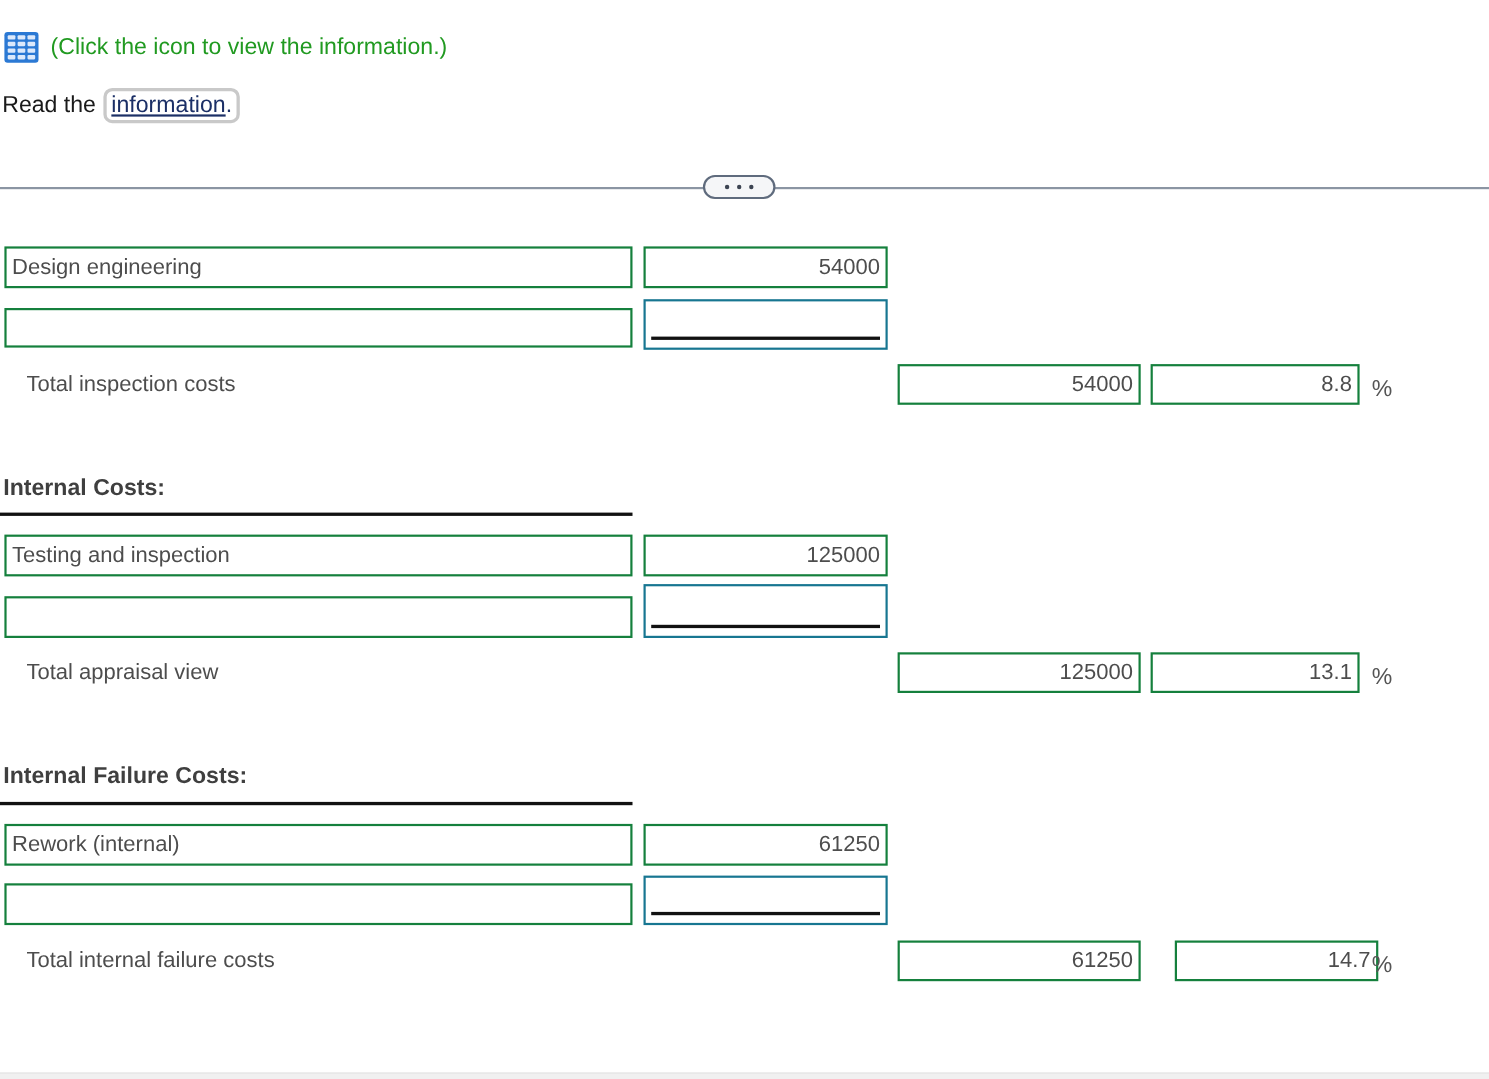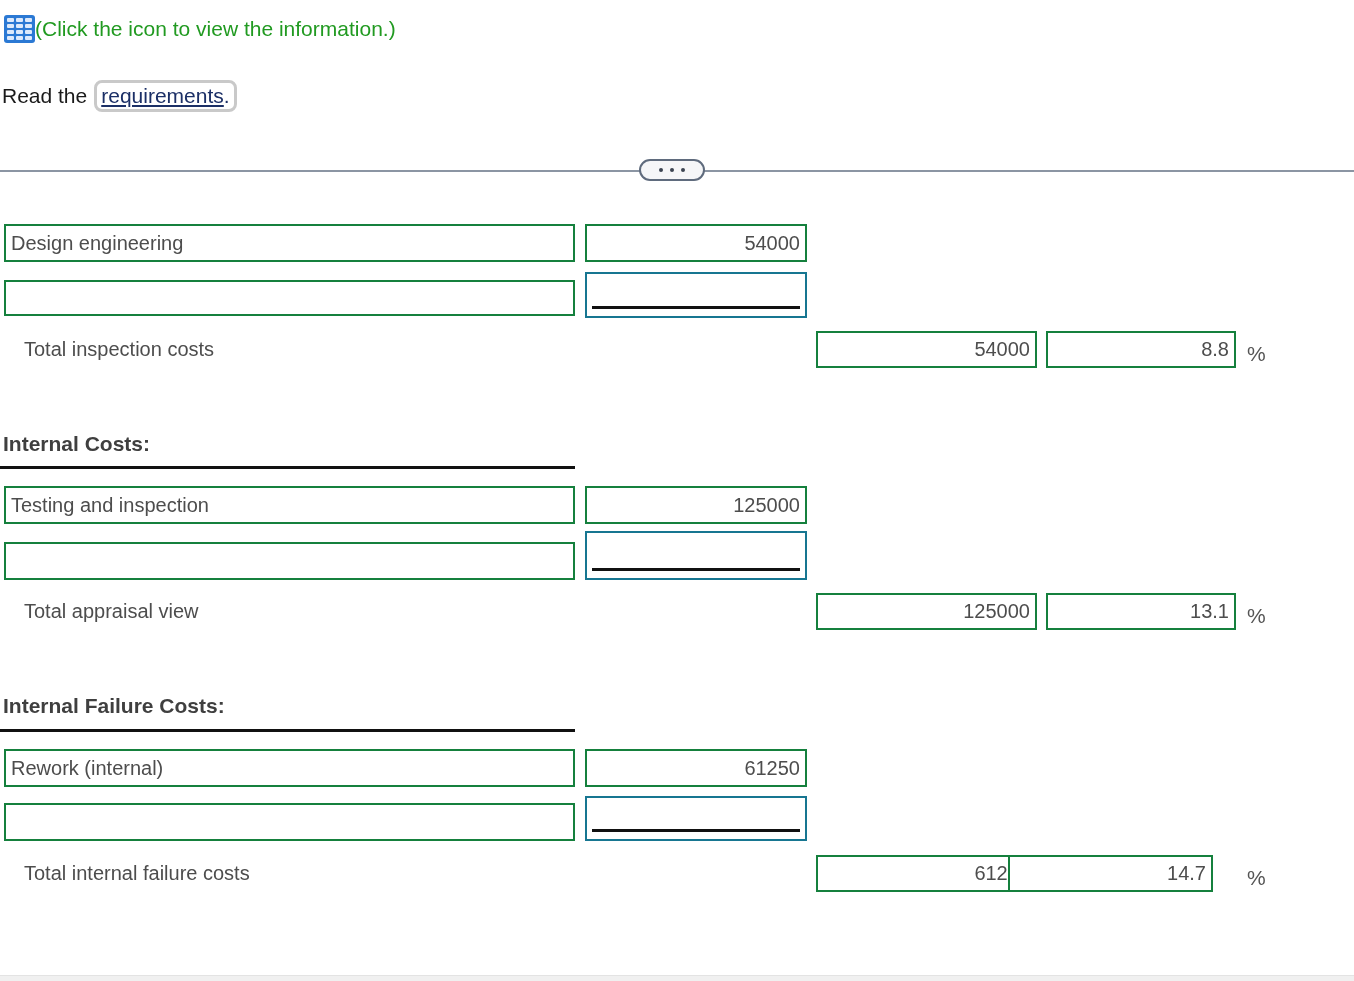--- a/index.html
+++ b/index.html
@@ -1,20 +1,20 @@
 <!DOCTYPE html>
 <html><head>
 <meta charset="utf-8">
 <style>
   html,body{margin:0;padding:0;background:#fff;}
   #page{position:relative;width:1354px;height:981px;background:#fff;overflow:hidden;
         font-family:"Liberation Sans",sans-serif;}
 
   
-  .banner-row{position:absolute;left:4px;top:14px;display:flex;align-items:center;height:29px;}
+  .banner-row{position:absolute;left:4px;top:28px;display:flex;align-items:center;gap:11px;height:29px;}
   .info-icon{width:31px;height:28px;background:#2b79d4;border-radius:3px;display:grid;
              grid-template-columns:repeat(3,1fr);grid-template-rows:repeat(4,1fr);
              gap:2px;padding:3px;box-sizing:border-box;cursor:pointer;flex:0 0 auto;}
   .info-icon i{background:#dce9fb;border-radius:1px;}
   .banner-text{font-size:21px;color:#219a21;white-space:nowrap;}
 
   
   .read-row{position:absolute;left:2px;top:80px;font-size:21px;color:#1a1a1a;display:flex;align-items:center;}
   .req-box{display:inline-block;border:3px solid #c9c9c9;border-radius:8px;padding:1px 4px;margin-left:7px;}
   .req-link{color:#1b2f66;text-decoration:underline;cursor:pointer;}
@@ -64,21 +64,21 @@
         <i></i>
       <i></i>
         <i></i>
         <i></i>
     </div>
     <span class="banner-text">(Click the icon to view the information.)</span>
   </div>
 
   <div class="read-row">
     <span>Read the</span>
-    <span class="req-box"><a class="req-link">requirements</a><span class="req-period">.</span></span>
+    <span class="req-box"><a class="req-link">information</a><span class="req-period">.</span></span>
   </div>
 
   <div class="divider-line"></div>
   <div class="divider-pill">
     <i></i>
       <i></i>
       <i></i>
   </div>
 
   <input class="box" style="left: 4px; top: 224px; width: 571px; height: 38px;" value="Design engineering">
@@ -119,18 +119,18 @@
   <input class="box amt" style="left: 585px; top: 749px; width: 222px; height: 38px;" value="61250">
 
   <input class="box" style="left: 4px; top: 803px; width: 571px; height: 38px;" value="">
   <div class="amt-cell" style="left:585px;top:796px;width:222px;height:45px;">
     <input class="bare" value="" style="">
     <div class="sum-rule"></div>
   </div>
 
   <div class="total-label" style="top:855px;">Total internal failure costs</div>
   <input class="box amt" style="left: 816px; top: 855px; width: 221px; height: 37px;" value="61250">
-  <input class="box amt" style="left: 1008px; top: 855px; width: 205px; height: 37px;" value="14.7">
+  <input class="box amt" style="left: 1068px; top: 855px; width: 185px; height: 37px;" value="14.7">
   <div class="pct-sign" style="top:859px;">%</div>
 
   <div class="bottom-bar"></div>
 
 </div>
 
 </body></html>

